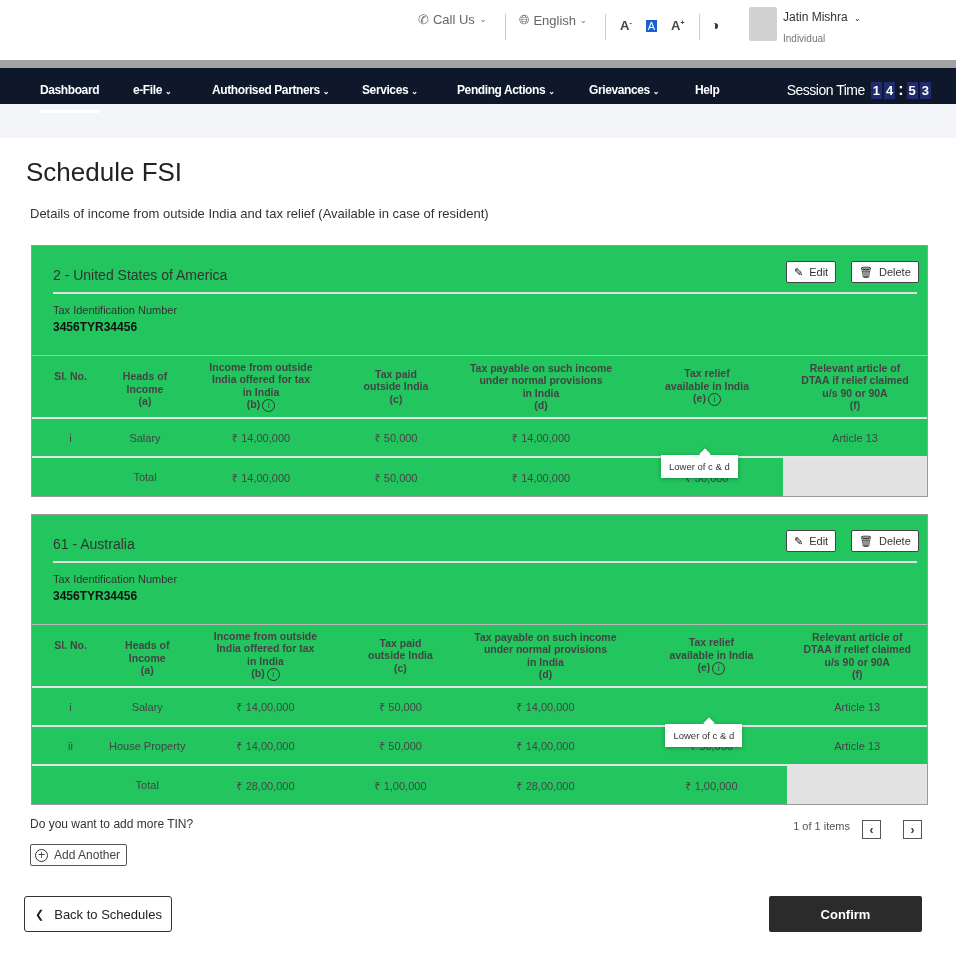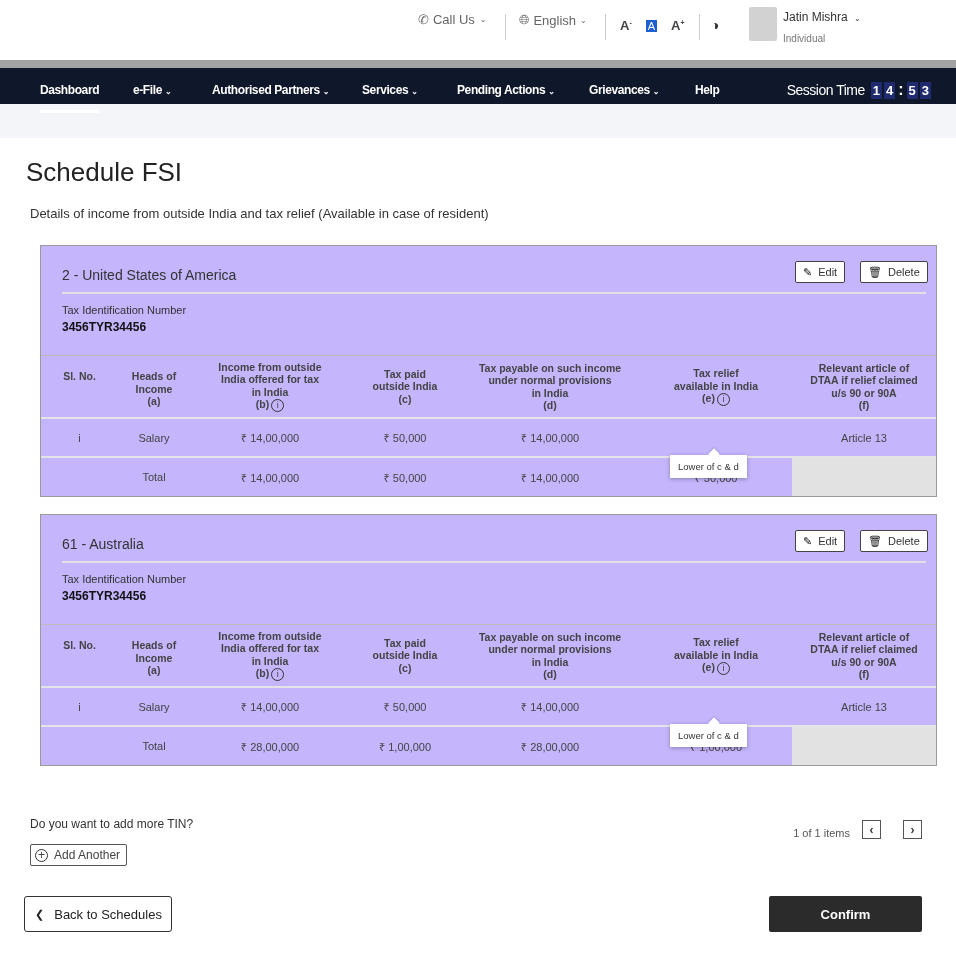--- a/index.html
+++ b/index.html
@@ -25,40 +25,40 @@
   .nav-item { position: absolute; top: 15px; color: #fff; font-size: 12px; font-weight: bold; letter-spacing: -0.4px; white-space: nowrap; }
   .nav-item.active::after { content: ""; position: absolute; left: 0; right: 0; bottom: -16px; height: 3px; background: #fff; }
   .caret { font-size: 8px; margin-left: 3px; }
   .session { position: absolute; right: 24px; top: 13px; display: flex; align-items: center; color: #fff; }
   .session-label { font-size: 14px; font-weight: normal; letter-spacing: -0.5px; margin-right: 5px; }
   .digit { background: #1f2b6e; color: #fff; font-size: 13px; font-weight: bold; padding: 1px 2px; margin: 0 1px; }
   .colon { font-weight: bold; margin: 0 2px; }
   .subbar { height: 34px; background: #f4f5f9; }
   .page-title { position: absolute; left: 26px; top: 157px; font-size: 26px; color: #222; }
   .page-sub { position: absolute; left: 30px; top: 206px; font-size: 13px; color: #333; }
-  .card { position: absolute; left: 40px; width: 897px; border: 1px solid #9a9a9a; background: #c4b5fd; }
+  .card { position: absolute; left: 31px; width: 897px; border: 1px solid #9a9a9a; background: #22c55e; }
   .card-head { height: 110px; position: relative; border-bottom: 1px solid #bbb; }
   .country { position: absolute; left: 21px; top: 21px; font-size: 14px; color: #333; }
   .head-rule { position: absolute; left: 21px; right: 10px; top: 46px; height: 2px; background: #e0e0e0; }
   .tin-label { position: absolute; left: 21px; top: 58px; font-size: 11px; color: #333; }
   .tin-value { position: absolute; left: 21px; top: 74px; font-size: 12px; font-weight: bold; color: #111; }
   .btn-sm { position: absolute; top: 15px; height: 22px; border: 1px solid #444; border-radius: 2px; background: #fff; font-size: 11px; color: #333; display: flex; align-items: center; padding: 0 7px; }
   .btn-sm .ico { margin-right: 6px; font-size: 11px; color: #111; }
   table { width: 100%; border-collapse: collapse; }
   th { font-size: 10.5px; font-weight: bold; color: #444; line-height: 12.5px; vertical-align: middle; text-align: center; padding: 4px 2px; height: 62px; border-bottom: 2px solid #e4e4e4; }
   td { font-size: 11px; color: #444; text-align: center; height: 39px; border-bottom: 2px solid #e4e4e4; position: relative; }
   tr:last-child td { border-bottom: none; }
   .info { display: inline-block; width: 13px; height: 13px; border: 1px solid #333; border-radius: 50%; font-size: 9px; line-height: 11px; font-weight: normal; text-align: center; margin-left: 2px; vertical-align: middle; }
   .grey-cell { background: #e2e2e2; }
   .tooltip { position: absolute; background: #fff; box-shadow: 0 1px 4px rgba(0,0,0,0.3); font-size: 9.5px; color: #333; padding: 6px 8px; z-index: 3; white-space: nowrap; margin-top: 33px; }
   .tooltip::before { content: ""; position: absolute; left: 40px; top: -5px; width: 8px; height: 8px; background: #fff; transform: rotate(45deg); box-shadow: -1px -1px 2px rgba(0,0,0,0.15); }
   .add-q { position: absolute; left: 30px; top: 817px; font-size: 12px; color: #333; }
   .add-btn { position: absolute; left: 30px; top: 844px; height: 22px; border: 1px solid #555; border-radius: 2px; font-size: 12px; color: #444; display: flex; align-items: center; padding: 0 6px 0 4px; background: #fff; }
   .plus-circle { width: 13px; height: 13px; border: 1px solid #333; border-radius: 50%; font-size: 12px; line-height: 10px; text-align: center; margin-right: 6px; }
-  .pager { position: absolute; right: 34px; top: 820px; display: flex; align-items: flex-end; font-size: 11px; color: #555; }
+  .pager { position: absolute; right: 34px; top: 820px; display: flex; align-items: flex-start; font-size: 11px; color: #555; }
   .pg-btn { width: 19px; height: 19px; border: 1px solid #555; display: flex; align-items: center; justify-content: center; font-size: 12px; font-weight: bold; color: #333; background: #fff; }
   .back-btn { position: absolute; left: 24px; top: 896px; width: 148px; height: 36px; border: 1px solid #333; border-radius: 3px; background: #fff; font-size: 13px; color: #222; display: flex; align-items: center; padding-left: 10px; }
   .back-btn .chev { margin-right: 10px; font-size: 11px; }
   .confirm-btn { position: absolute; left: 769px; top: 896px; width: 153px; height: 36px; background: #2b2b2b; border-radius: 2px; color: #fff; font-size: 13px; font-weight: bold; display: flex; align-items: center; justify-content: center; }
 </style>
 </head>
 <body>
 
 <div class="topbar">
 
@@ -209,20 +209,29 @@
       <td>Salary</td>
       <td>₹ 14,00,000</td>
       <td>₹ 50,000</td>
       <td>₹ 14,00,000</td>
       <td>
             <div class="tooltip" style="left:30px; top:3px;"><span>Lower of c &amp; d</span></div>
           </td>
       <td>Article 13</td>
     </tr>
     <tr>
+      <td>ii</td>
+      <td style="white-space:nowrap;">House Property</td>
+      <td>₹ 14,00,000</td>
+      <td>₹ 50,000</td>
+      <td>₹ 14,00,000</td>
+      <td>₹ 50,000</td>
+      <td>Article 13</td>
+    </tr>
+    <tr>
       <td></td>
       <td>Total</td>
       <td>₹ 28,00,000</td>
       <td>₹ 1,00,000</td>
       <td>₹ 28,00,000</td>
       <td>₹ 1,00,000</td>
       <td class="grey-cell"></td>
     </tr>
   </tbody>
     </table>

